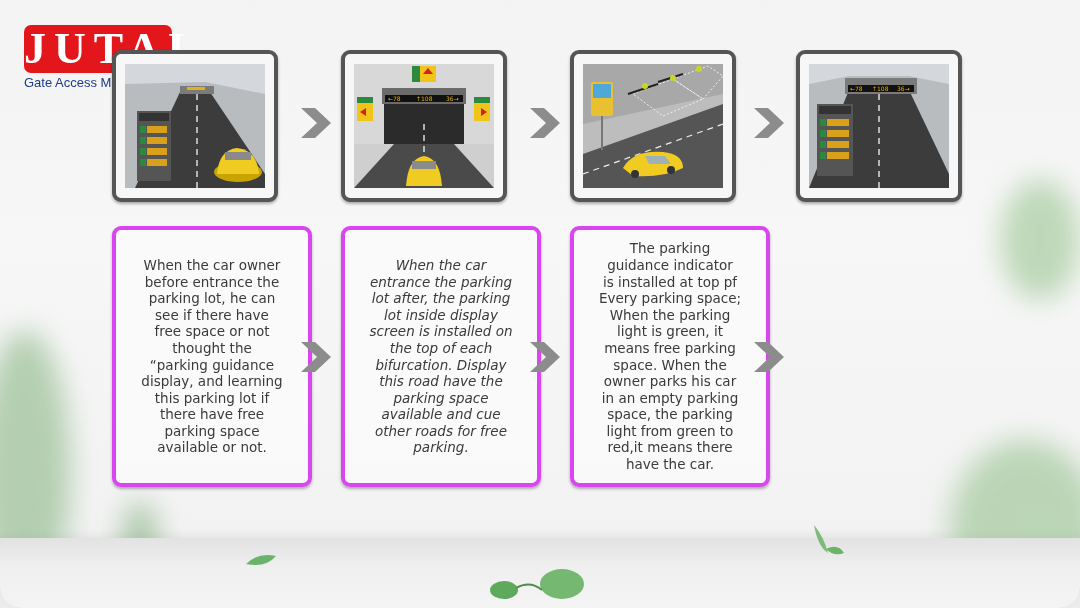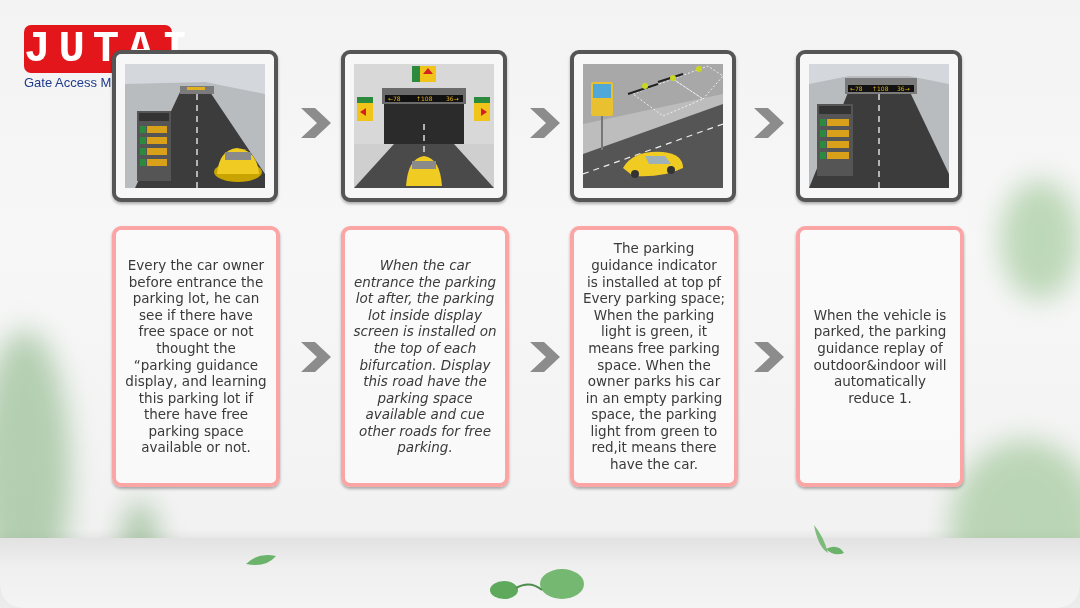--- a/index.html
+++ b/index.html
@@ -5,27 +5,27 @@
   html, body { margin:0; padding:0; }
   body { width:1080px; height:608px; overflow:hidden; position:relative;
          font-family:"DejaVu Sans", sans-serif;
          background: linear-gradient(180deg,#f3f3f3 0%,#f7f7f7 40%,#f2f2f2 87%,#e4e4e4 89%,#ececec 100%); }
   .frame { position:absolute; left:0; top:0; width:1080px; height:608px; border-radius:22px; overflow:hidden; }
   .floor { position:absolute; left:0; top:538px; width:1080px; height:70px;
            background: linear-gradient(180deg,#e2e2e2 0%,#efefef 40%,#f4f4f4 100%); }
   .blur-leaf { position:absolute; border-radius:50%; filter:blur(14px); opacity:.55; }
   .logo { position:absolute; left:24px; top:25px; }
   .logo-box { width:148px; height:48px; background:#e2161b; border-radius:7px; color:#fff;
-              font-family:Liberation Mono, monospace; font-weight:bold; font-size:44px;
+              font-family:Liberation Serif, serif; font-weight:bold; font-size:44px;
               letter-spacing:8px; line-height:48px; text-align:center; }
   .logo-sub { font-family:"Liberation Sans", sans-serif; color:#1e3a8a; font-size:13px; margin-top:2px; }
   .pic { position:absolute; top:50px; width:158px; height:144px; border:4px solid #555; border-radius:9px;
          background:#f7f7f7; box-shadow:0 2px 3px rgba(0,0,0,.3); }
   .pic .scene { position:absolute; left:9px; top:10px; right:9px; bottom:10px; overflow:hidden; background:#c9c9c9; }
-  .card { position:absolute; top:226px; width:168px; height:261px; border:4px solid #fca5a5; border-radius:9px;
+  .card { position:absolute; top:226px; width:200px; height:261px; border:4px solid #d946ef; border-radius:9px;
           background:rgba(250,250,250,.92); box-shadow:0 2px 3px rgba(0,0,0,.3);
           display:flex; align-items:center; justify-content:center; box-sizing:border-box; }
   .card p { margin:0; padding:0 8px; font-size:13.5px; line-height:16.6px; color:#3a3a3a; text-align:center; white-space:pre-line; }
   .arrow { position:absolute; width:34px; height:34px; }
   .leaf { position:absolute; }
 </style>
 </head>
 <body>
 
 <div class="frame">
@@ -169,21 +169,21 @@
       <polygon points="2,2 16,2 32,17 16,32 2,32 18,17" fill="#8c8c8c"></polygon>
     </svg>
   <svg class="arrow" style="left:528px;top:106px;" viewBox="0 0 34 34">
       <polygon points="2,2 16,2 32,17 16,32 2,32 18,17" fill="#8c8c8c"></polygon>
     </svg>
   <svg class="arrow" style="left:752px;top:106px;" viewBox="0 0 34 34">
       <polygon points="2,2 16,2 32,17 16,32 2,32 18,17" fill="#8c8c8c"></polygon>
     </svg>
 
   <div class="card" style="left:112px;">
-    <p>Every the car owner
+    <p>When the car owner
 before entrance the
 parking lot, he can
 see if there have
 free space  or not
 thought the
 “parking guidance
 display, and learning
 this parking lot if
 there have free
 parking space
@@ -212,28 +212,20 @@
 light is green, it
 means free parking
 space. When the
 owner parks his car
 in an empty parking
 space, the parking
 light from green to
 red,it means there
 have the car.</p>
   </div>
-  <div class="card" style="left:796px;">
-    <p>When the vehicle is
-parked,  the parking
-guidance replay of
-outdoor&amp;indoor will
-automatically
-reduce 1.</p>
-  </div>
 
   <svg class="arrow" style="left:299px;top:340px;" viewBox="0 0 34 34">
       <polygon points="2,2 16,2 32,17 16,32 2,32 18,17" fill="#8c8c8c"></polygon>
     </svg>
   <svg class="arrow" style="left:528px;top:340px;" viewBox="0 0 34 34">
       <polygon points="2,2 16,2 32,17 16,32 2,32 18,17" fill="#8c8c8c"></polygon>
     </svg>
   <svg class="arrow" style="left:752px;top:340px;" viewBox="0 0 34 34">
       <polygon points="2,2 16,2 32,17 16,32 2,32 18,17" fill="#8c8c8c"></polygon>
     </svg>

